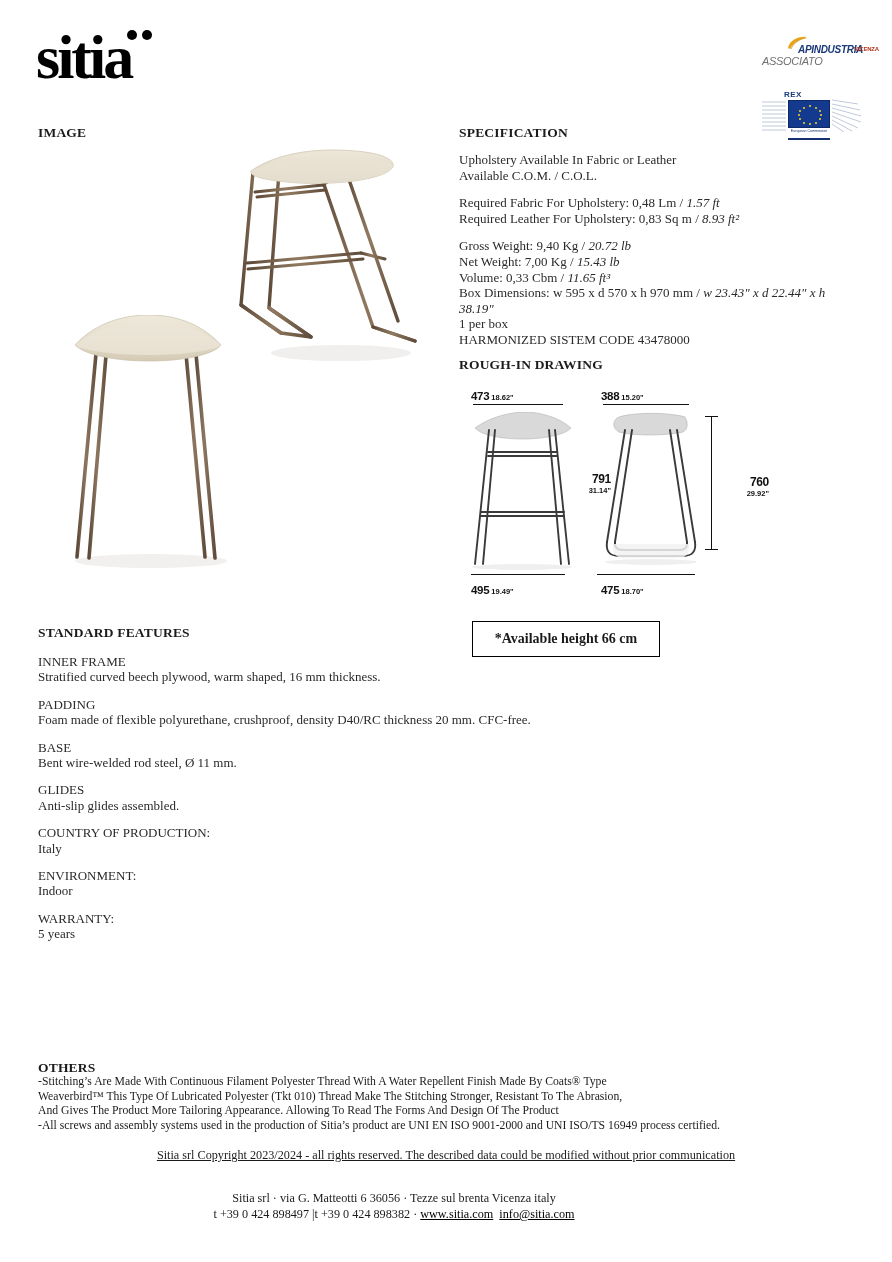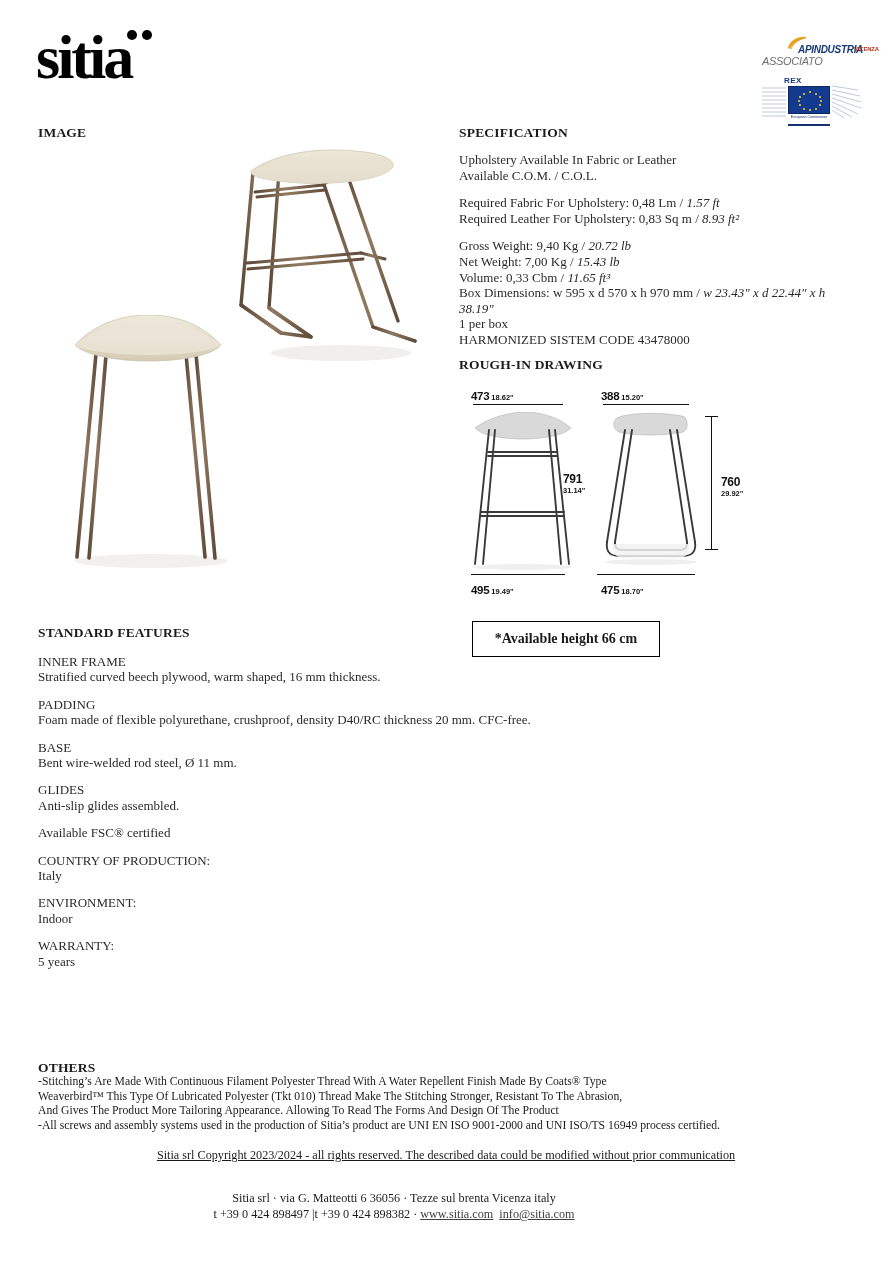--- a/index.html
+++ b/index.html
@@ -58,21 +58,21 @@
   .api-vic {
     position: absolute; left: 92px; top: 10px;
     font-family: "Liberation Sans", sans-serif;
     font-weight: bold; font-size: 6px; color: #b8321b; letter-spacing: -0.2px;
   }
   .api-bot {
     position: absolute; left: 0px; top: 19px;
     font-family: "Liberation Sans", sans-serif;
     font-style: italic; font-size: 11px; color: #6f6f6f; letter-spacing: -0.3px;
   }
-  .badge-rex { position: relative; margin-top: 6px; width: 100px; height: 50px; }
+  .badge-rex { position: relative; margin-top: 20px; width: 100px; height: 50px; }
   .rex-label {
     position: absolute; left: 22px; top: 0; font-family: "Liberation Sans", sans-serif;
     font-weight: bold; font-size: 8px; color: #1a3a7a; letter-spacing: 0.5px;
   }
   .rex-flag {
     position: absolute; left: 26px; top: 10px; width: 42px; height: 28px;
     background: #133a8e; border: 1px solid #0d2a68;
   }
   .rex-stars { position: absolute; inset: 0; }
   .rex-stars i {
@@ -110,21 +110,21 @@
   
   .rough { position: absolute; left: 459px; top: 380px; width: 400px; height: 230px; }
   .dim {
     position: absolute;
     font-family: "Liberation Sans", sans-serif;
     white-space: nowrap;
     color: #111;
   }
   .dim .mm { font-weight: bold; font-size: 11.5px; letter-spacing: -0.3px; }
   .dim .in { font-size: 7.5px; font-weight: bold; margin-left: 2px; }
-  .dim.stack { text-align: left; }
+  .dim.stack { text-align: right; }
   .dim.stack .mm { display: block; font-size: 12px; }
   .dim.stack .in { display: block; font-size: 7.5px; margin-left: 0; }
   .dimline { position: absolute; background: #111; }
 
   
   .avail-box {
     position: absolute; left: 472px; top: 621px; width: 188px; height: 36px;
     border: 1.5px solid #000; display: flex; align-items: center; justify-content: center;
     font-weight: bold; font-size: 14px;
   }
@@ -140,21 +140,21 @@
   .others div { white-space: nowrap; }
 
   .copyright {
     position: absolute; left: 0; top: 1148px; width: 892px; text-align: center;
     font-size: 12.2px; text-decoration: underline; color: #1b1b1b;
   }
   .footer {
     position: absolute; left: 0; top: 1190px; width: 788px; text-align: center;
     font-size: 12.2px; line-height: 16px; color: #1b1b1b;
   }
-  .footer a { color: #404040; text-decoration: underline; }
+  .footer a { color: #000000; text-decoration: underline; }
 </style>
 </head>
 <body>
 
 <div class="page">
 
   <div class="logo-block">
     <span class="logo-word">sitia</span>
     <span class="logo-dots">
       <i class="d1"></i>
@@ -394,23 +394,20 @@
     </div>
     <div class="feat">
       <span class="t">BASE</span>
       <span class="d">Bent wire-welded rod steel, Ø 11 mm.</span>
     </div>
     <div class="feat">
       <span class="t">GLIDES</span>
       <span class="d">Anti-slip glides assembled.</span>
     </div>
     <div class="feat">
-      <span class="t">Available FSC® certified</span>
-    </div>
-    <div class="feat">
       <span class="t">COUNTRY OF PRODUCTION:</span>
       <span class="d">Italy</span>
     </div>
     <div class="feat">
       <span class="t">ENVIRONMENT:</span>
       <span class="d">Indoor</span>
     </div>
     <div class="feat">
       <span class="t">WARRANTY:</span>
       <span class="d">5 years</span>

